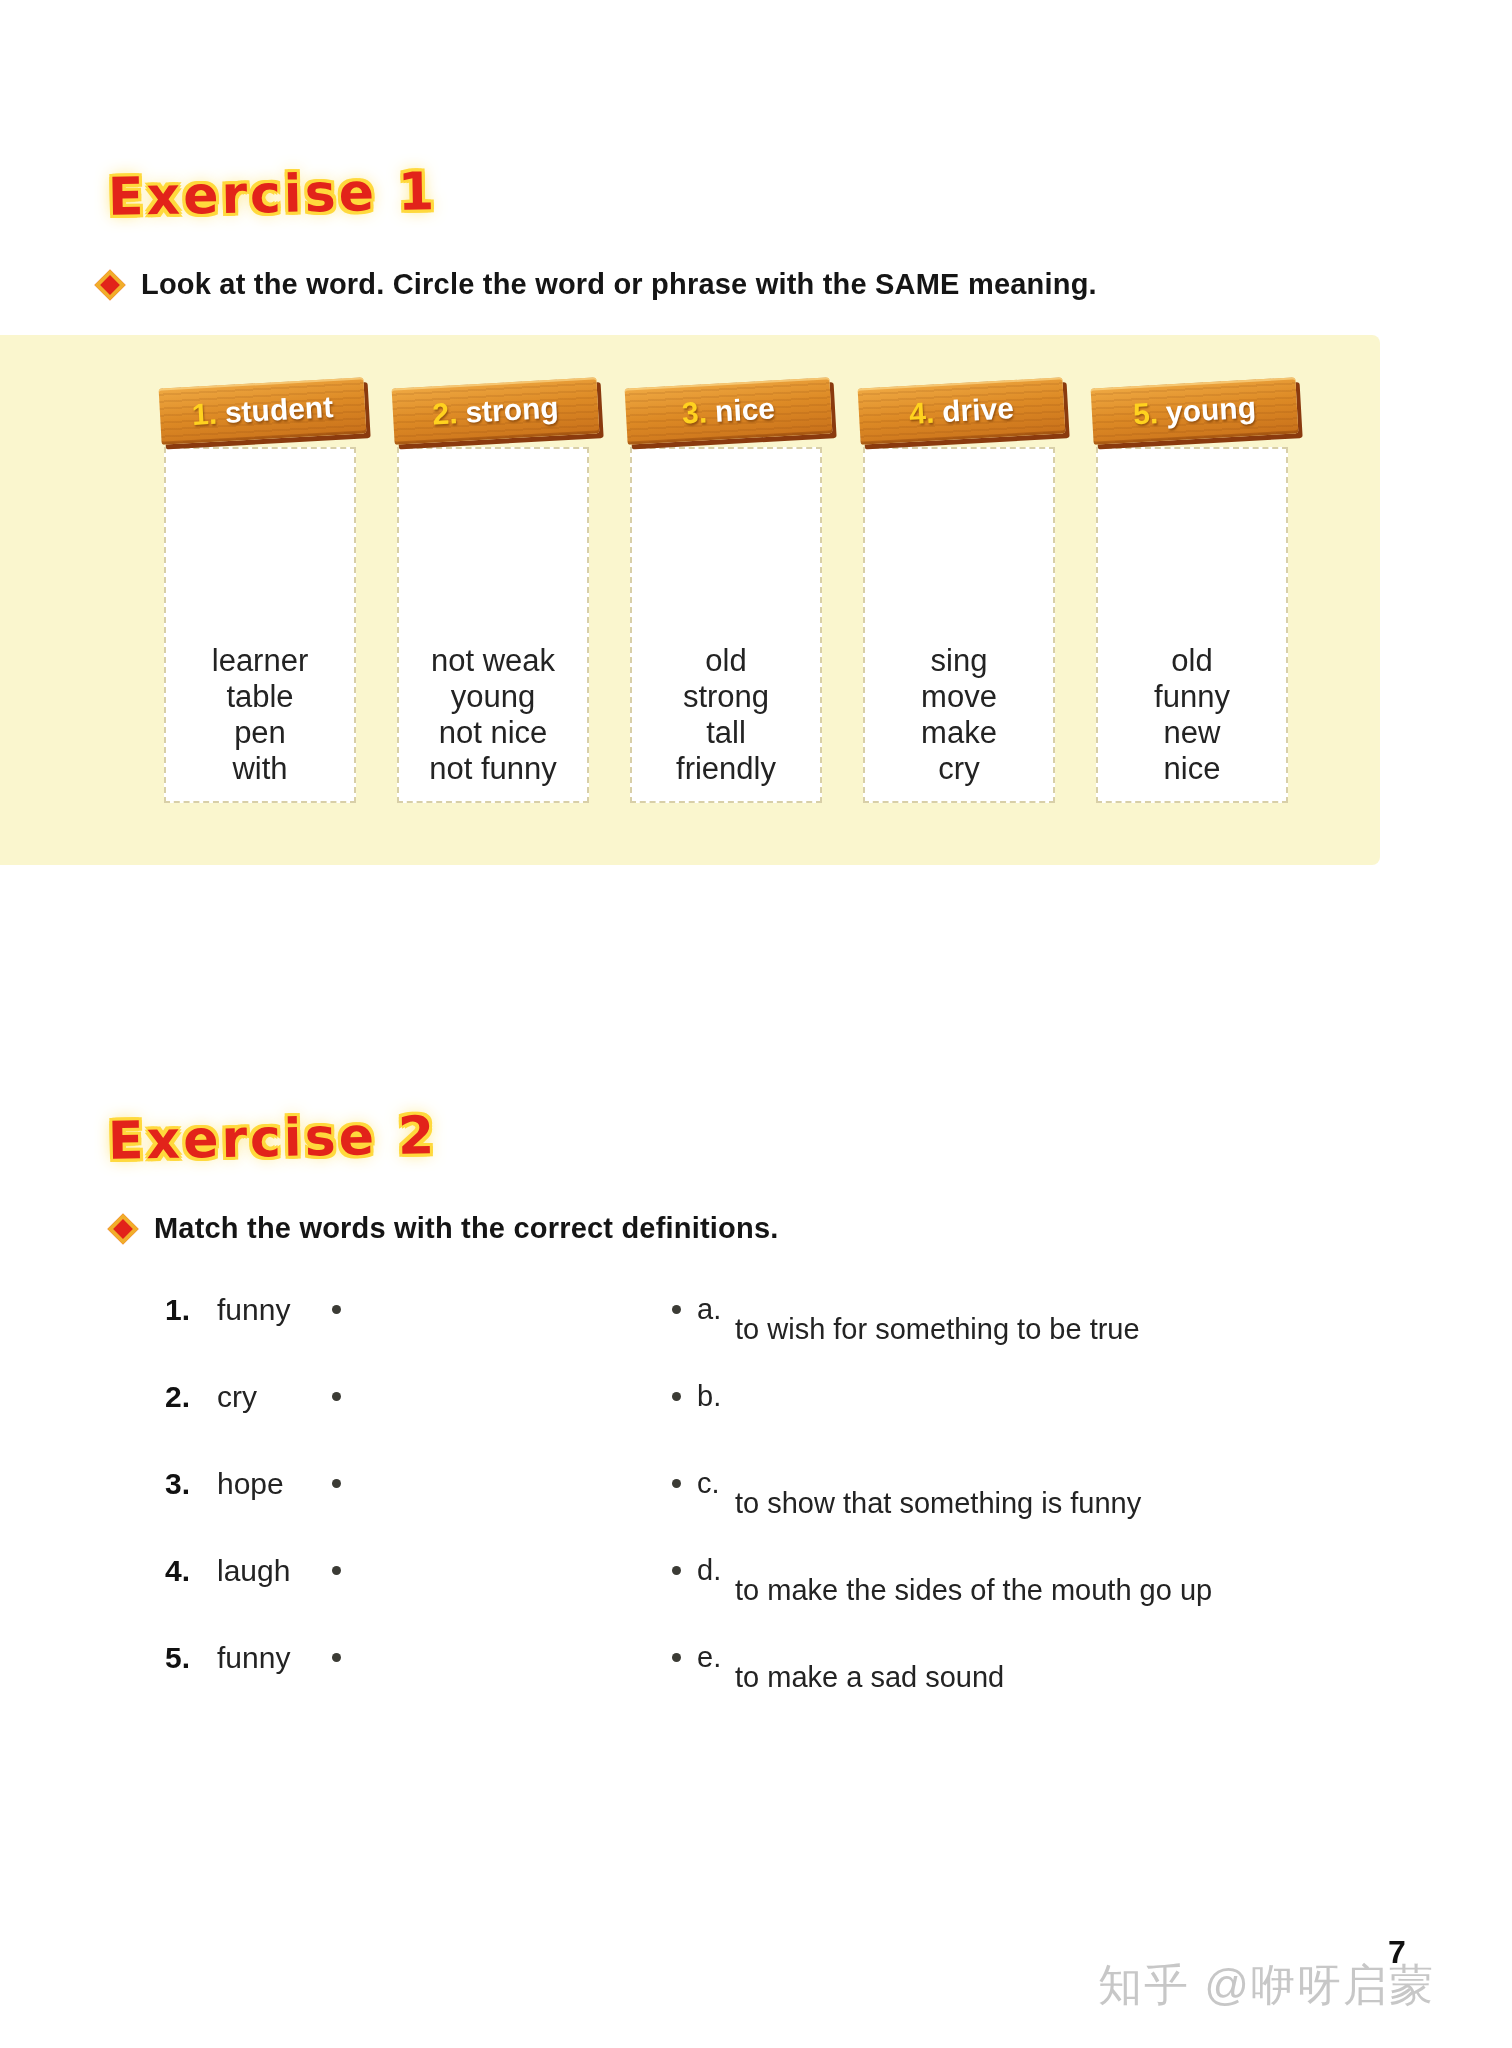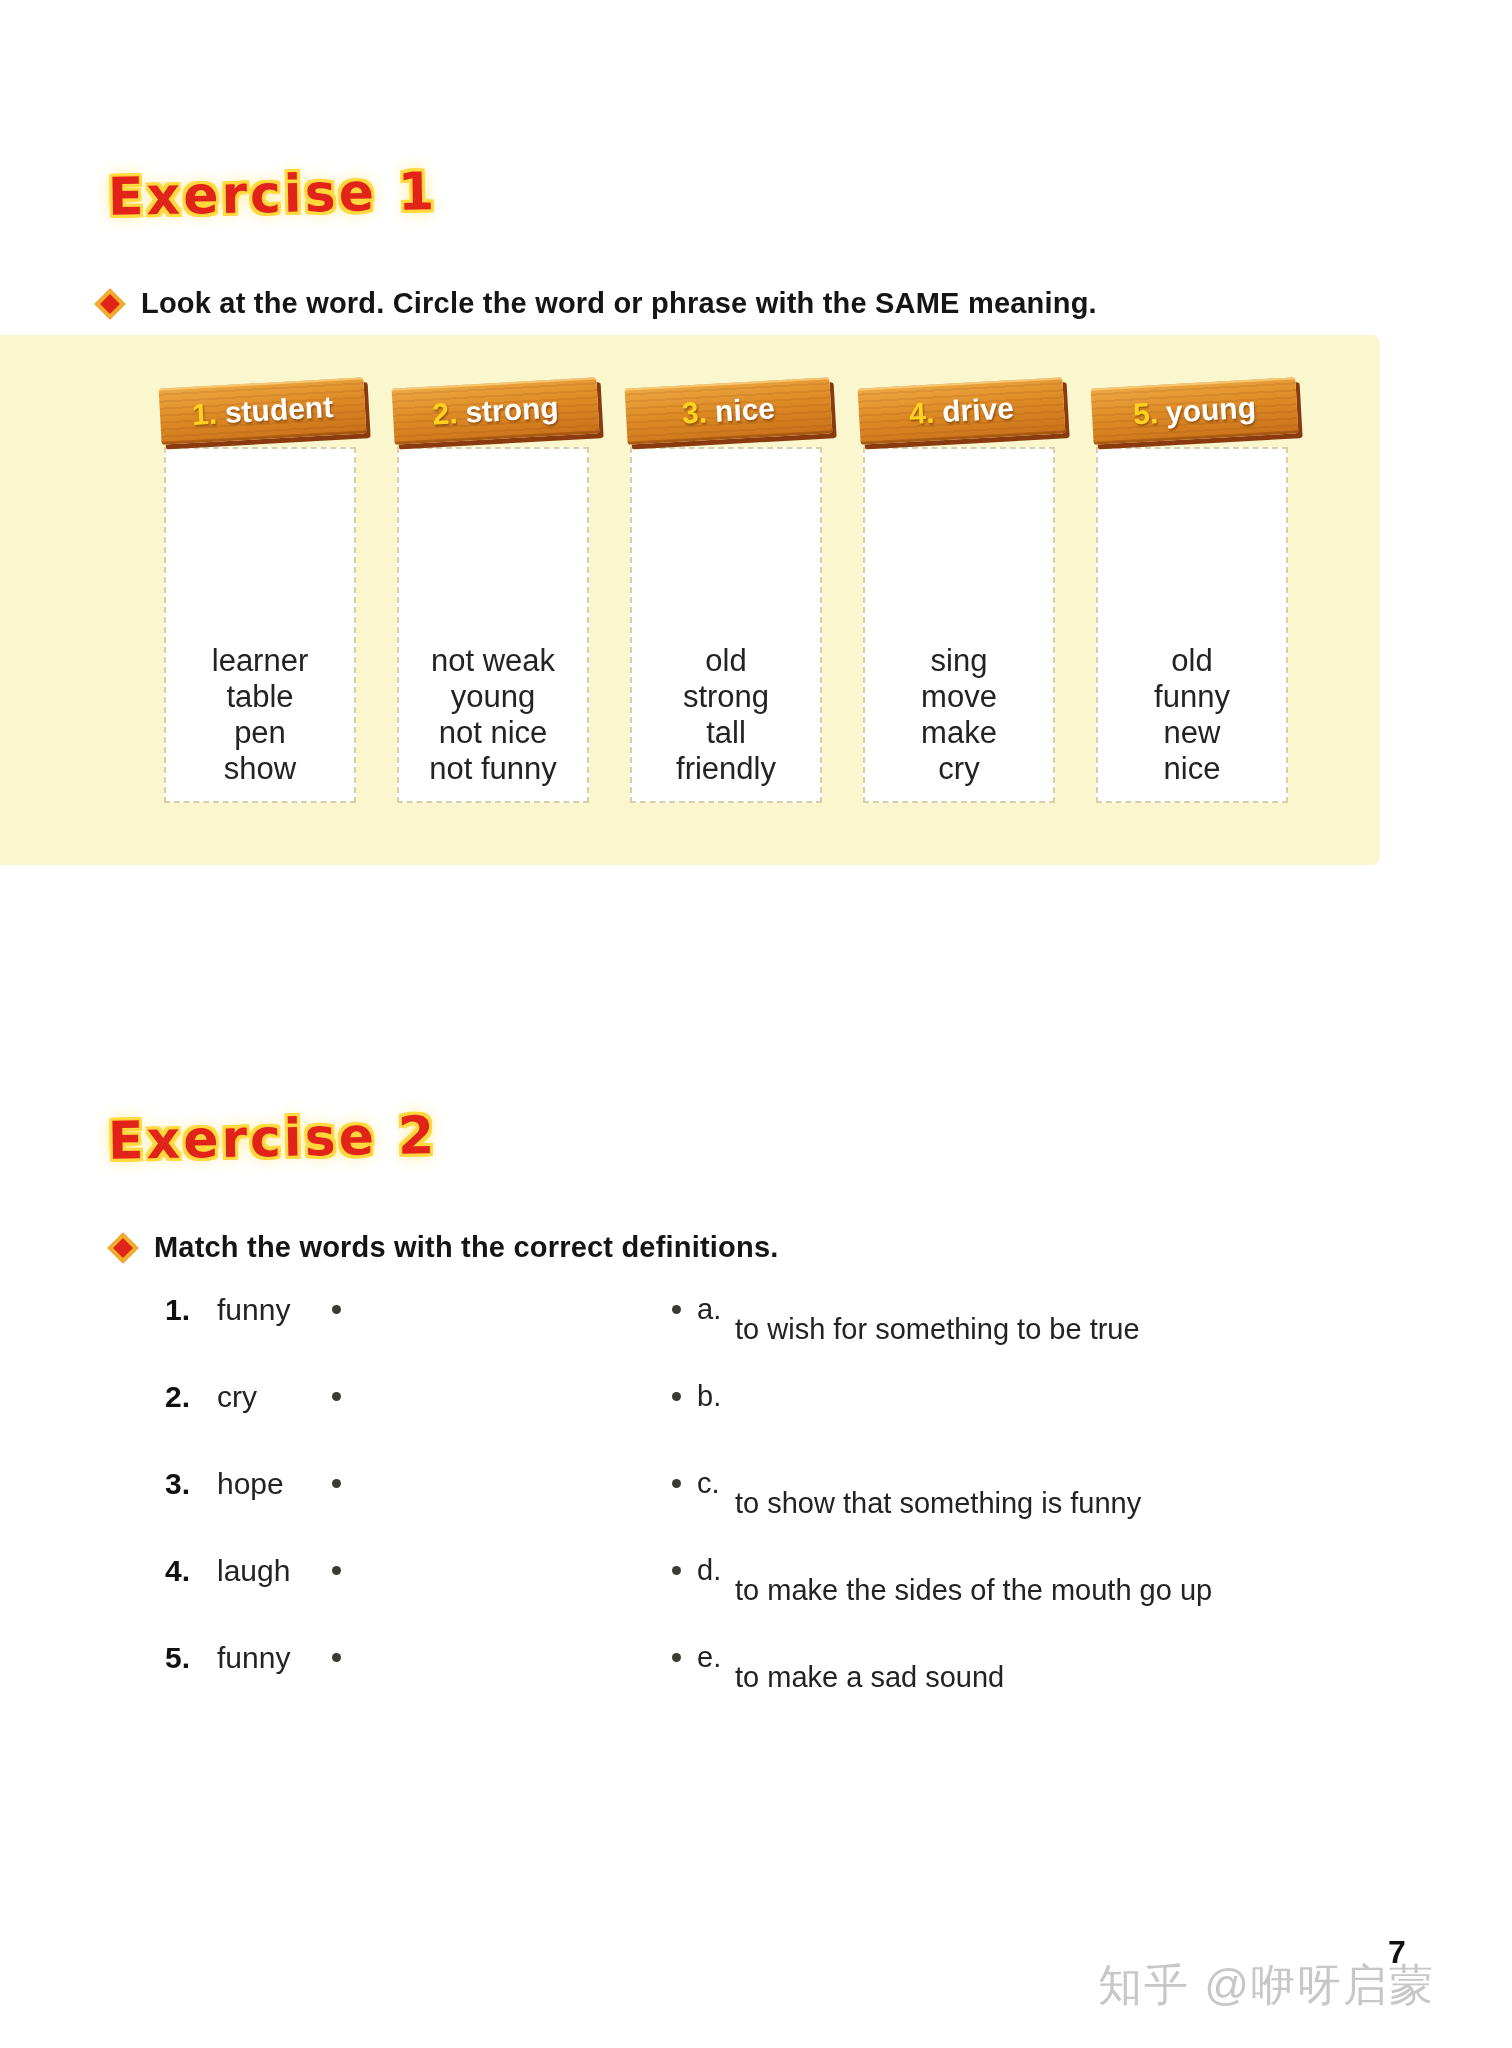--- a/index.html
+++ b/index.html
@@ -14,21 +14,21 @@
     font-weight:800;font-size:52px;line-height:1;
     color:#e2231a;letter-spacing:3px;transform:rotate(-1deg);
     text-shadow:
       3px 0 0 #ffd93d,-3px 0 0 #ffd93d,0 3px 0 #ffd93d,0 -3px 0 #ffd93d,
       3px 3px 0 #ffd93d,-3px 3px 0 #ffd93d,3px -3px 0 #ffd93d,-3px -3px 0 #ffd93d,
       0 0 16px rgba(255,222,84,.95);
   }
   #ex1-title{top:168px;}
   #ex2-title{top:1112px;}
   
-  .instr{position:absolute;display:flex;align-items:center;gap:16px;margin-top:19px;}
+  .instr{position:absolute;display:flex;align-items:center;gap:16px;}
   #instr1{left:99px;top:268px;}
   #instr2{left:112px;top:1212px;}
   .diamond{
     width:14px;height:14px;flex:0 0 14px;background:#e2231a;
     border:4px solid #f1ae2b;transform:rotate(45deg);margin-right:4px;
   }
   .instr-text{font-size:29px;font-weight:700;color:#151515;letter-spacing:.2px;}
   
   .panel{
     position:absolute;left:0;top:335px;width:1380px;height:530px;
@@ -96,21 +96,21 @@
 
     <div class="column">
       <div class="plank">
         <span class="plank-num">1.</span>
         <span class="plank-word">student</span>
       </div>
       <div class="optbox">
         <div class="opt">learner</div>
         <div class="opt">table</div>
         <div class="opt">pen</div>
-        <div class="opt">show</div>
+        <div class="opt">with</div>
       </div>
     </div>
 
     <div class="column">
       <div class="plank">
         <span class="plank-num">2.</span>
         <span class="plank-word">strong</span>
       </div>
       <div class="optbox">
         <div class="opt">not weak</div>

